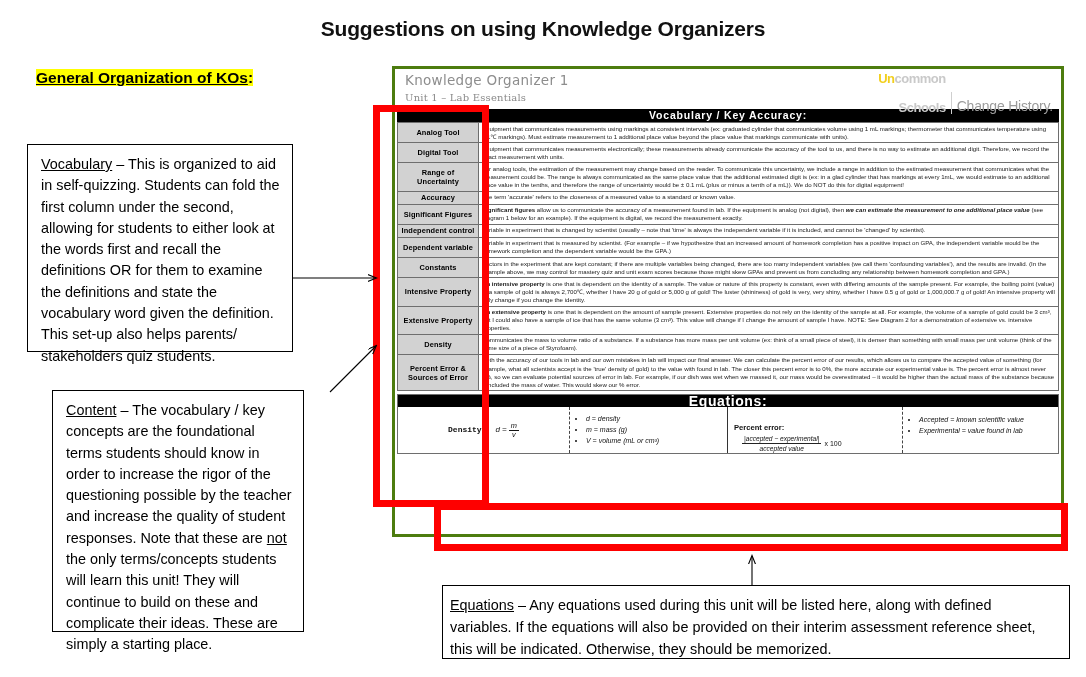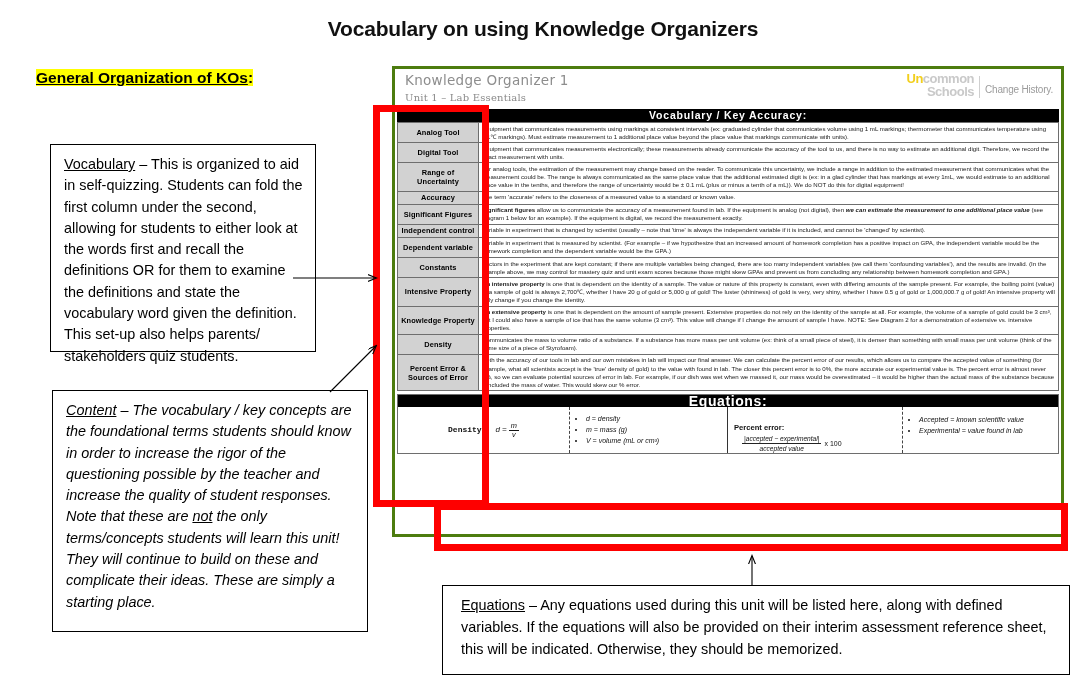--- a/index.html
+++ b/index.html
@@ -61,35 +61,33 @@
   .callout u {
     text-decoration: underline;
     font-weight: 400;
   }
 
   #callout-vocabulary {
     left: 27px;
     top: 144px;
     width: 266px;
     height: 208px;
-    margin-left: 23px;
   }
   #callout-content {
     left: 52px;
     top: 390px;
-    width: 316px;
+    width: 252px;
     height: 242px;
-    font-style: italic;
   }
   #callout-equations {
     left: 442px;
     top: 585px;
     width: 628px;
-    height: 90px;
-    padding: 8px 12px 8px 18px;
+    height: 74px;
+    padding: 8px 12px 8px 7px;
     line-height: 22px;
   }
 
   
   #connectors {
     position: absolute;
     left: 0;
     top: 0;
     width: 1086px;
     height: 677px;
@@ -153,21 +151,21 @@
     color: #c9c9c9;
     letter-spacing: -0.5px;
   }
   .doc-logo .lg-divider {
     width: 1px;
     height: 22px;
     background: #cfcfcf;
     margin: 0 5px;
   }
   .doc-logo .lg-tag {
-    font-size: 10px;
+    font-size: 14px;
     color: #9b9b9b;
     letter-spacing: -0.2px;
     white-space: nowrap;
     padding-bottom: 2px;
   }
 
   
   .vocab-banner {
     background: #000000;
     color: #ffffff;
@@ -314,42 +312,42 @@
   #red-box-equations {
     left: 434px;
     top: 503px;
     width: 634px;
     height: 48px;
   }
 </style>
 </head>
 <body>
 
-<div id="slide-title">Vocabulary on using Knowledge Organizers</div>
+<div id="slide-title">Suggestions on using Knowledge Organizers</div>
 
 <div id="section-heading"><span class="hl">General Organization of KOs</span><span class="colon">:</span></div>
 
 <div class="callout" id="callout-vocabulary"><u>Vocabulary</u><span> – </span><span>This is organized to aid in self-quizzing.  Students can fold the first column under the second, allowing for students to either look at the words first and recall the definitions OR for them to examine the definitions and state the vocabulary word given the definition. This set-up also helps parents/ stakeholders quiz students.</span></div>
 
 <div class="callout" id="callout-content"><u>Content</u><span> – </span><span>The vocabulary / key concepts are the foundational terms students should know in order to increase the rigor of the questioning possible by the teacher and increase the quality of student responses. Note that these are </span><u>not</u><span> the only terms/concepts students will learn this unit!  They will continue to build on these and complicate their ideas. These are simply a starting place.</span></div>
 
 <div class="callout" id="callout-equations"><u>Equations</u><span> – </span><span>Any equations used during this unit will be listed here, along with defined variables.  If the equations will also be provided on their interim assessment reference sheet, this will be indicated.  Otherwise, they should be memorized.</span></div>
 
 <div id="doc-scan">
 
   <div class="doc-header">
     <div class="ko-line1">Knowledge Organizer 1</div>
     <div class="ko-line2">Unit 1 – Lab Essentials</div>
     <div class="doc-logo">
       <div class="lg-row">
         <div>
           <div style="text-align:center;">
             <span class="lg-un">Un</span><span class="lg-common">common</span>
           </div>
-          <div style="text-align:right;">
+          <div style="text-align:right;margin-top:16px;">
             <span class="lg-schools">Schools</span>
           </div>
         </div>
         <div class="lg-divider"></div>
         <div class="lg-tag">Change History.</div>
       </div>
     </div>
   </div>
 
   <div class="vocab-banner">Vocabulary / Key Accuracy:</div>
@@ -386,21 +384,21 @@
         </tr>
         <tr>
           <td class="term">Constants</td>
           <td class="def">Factors in the experiment that are kept constant; if there are multiple variables being changed, there are too many independent variables (we call them 'confounding variables'), and the results are invalid.  (In the example above, we may control for mastery quiz and unit exam scores because those might skew GPAs and prevent us from concluding any relationship between homework completion and GPA.)</td>
         </tr>
         <tr>
           <td class="term">Intensive Property</td>
           <td class="def"><b>An intensive property</b> is one that is dependent on the identity of a sample.  The value or nature of this property is constant, even with differing amounts of the sample present.  For example, the boiling point (value) of a sample of gold is always 2,700℃, whether I have 20 g of gold or 5,000 g of gold!  The luster (shininess) of gold is very, very shiny, whether I have 0.5 g of gold or 1,000,000.7 g of gold!  An intensive property will only change if you change the identity.</td>
         </tr>
         <tr>
-          <td class="term">Knowledge Property</td>
+          <td class="term">Extensive Property</td>
           <td class="def"><b>An extensive property</b> is one that is dependent on the amount of sample present.  Extensive properties do not rely on the identity of the sample at all.  For example, the volume of a sample of gold could be 3 cm³, but I could also have a sample of ice that has the same volume (3 cm³).  This value will change if I change the amount of sample I have.  NOTE: See Diagram 2 for a demonstration of extensive vs. intensive properties.</td>
         </tr>
         <tr>
           <td class="term">Density</td>
           <td class="def">Communicates the mass to volume ratio of a substance.  If a substance has more mass per unit volume (ex: think of a small piece of steel), it is denser than something with small mass per unit volume (think of the same size of a piece of Styrofoam).</td>
         </tr>
         <tr>
           <td class="term">Percent Error &amp; Sources of Error</td>
           <td class="def">Both the accuracy of our tools in lab and our own mistakes in lab will impact our final answer. We can calculate the percent error of our results, which allows us to compare the accepted value of something (for example, what all scientists accept is the 'true' density of gold) to the value with found in lab.  The closer this percent error is to 0%, the more accurate our experimental value is.  The percent error is almost never 0%, so we can evaluate potential sources of error in lab.  For example, if our dish was wet when we massed it, our mass would be overestimated – it would be higher than the actual mass of the substance because it included the mass of water.  This would skew our % error.</td>
         </tr>

